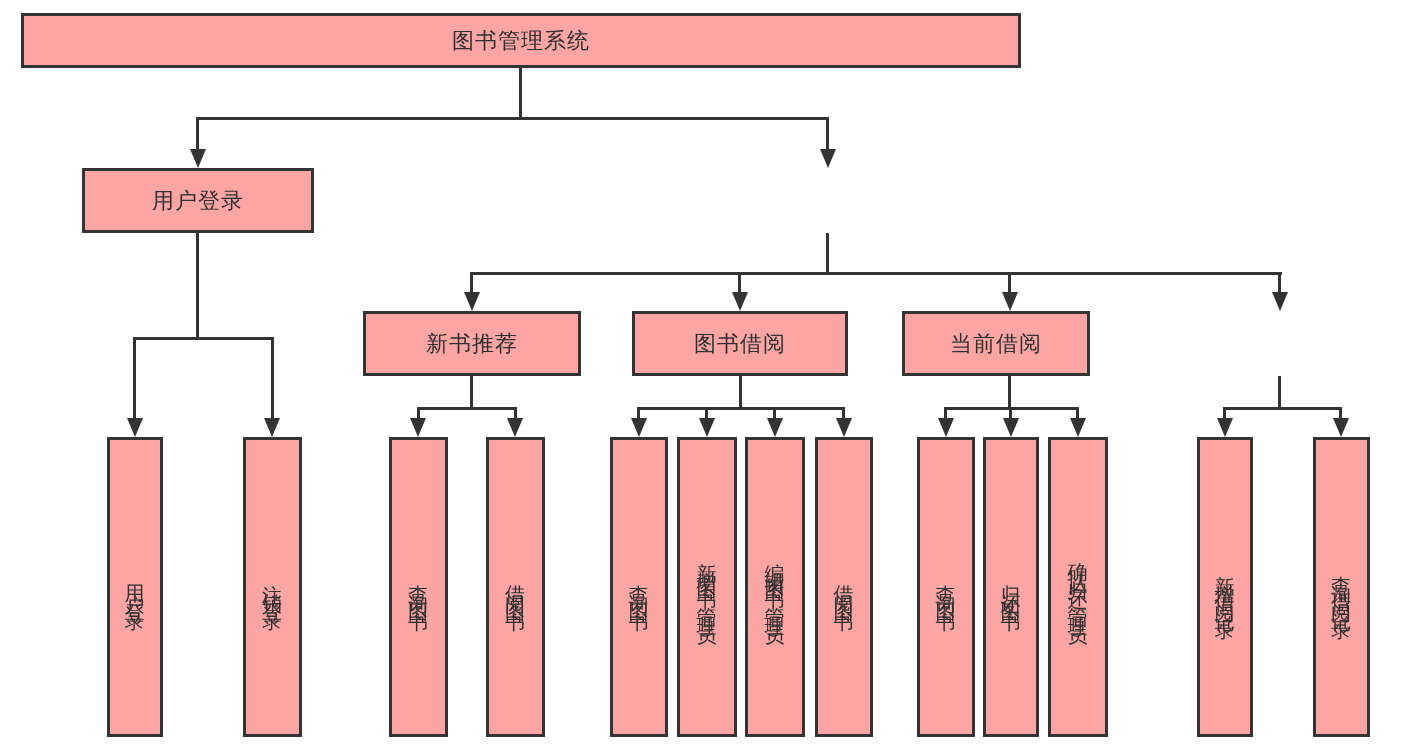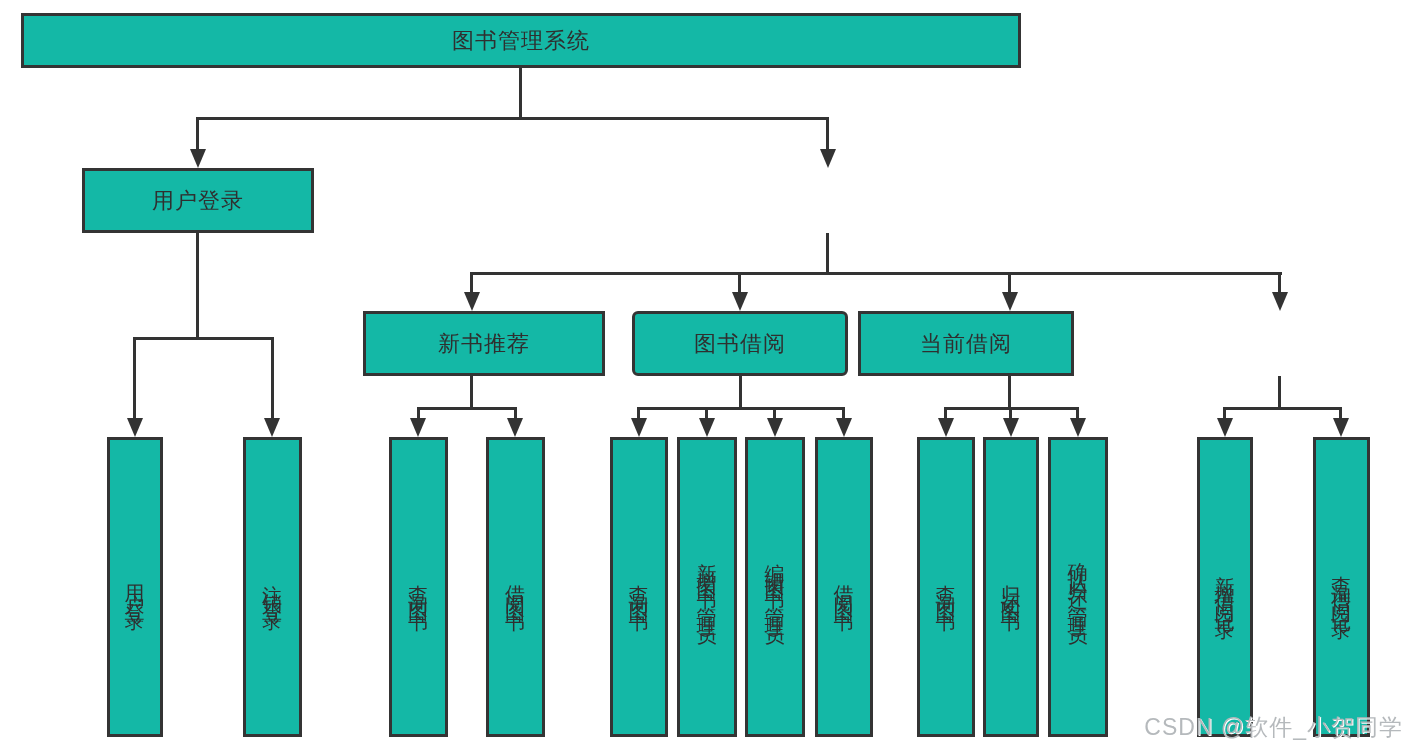--- a/index.html
+++ b/index.html
@@ -13,21 +13,21 @@
   body{font-family:"Liberation Sans",sans-serif;}
   .canvas{
     position:relative;
     width:1405px;height:747px;
     background:var(--bg);
     overflow:hidden;
   }
   
   .box{
     position:absolute;
-    background:#14b8a6;
+    background:#fca5a5;
     border:3px solid var(--border);
     display:flex;align-items:center;justify-content:center;
     color:var(--text);
   }
   .box.h span{
     font-size:22px;
     letter-spacing:1px;
     color:var(--text);
     white-space:nowrap;
   }
@@ -97,27 +97,27 @@
     <div class="vl" style="left:470px;top:272px;height:20px;"></div>
     <div class="ar" style="left:464px;top:292px;"></div>
     <div class="vl" style="left:738px;top:272px;height:20px;"></div>
     <div class="ar" style="left:732px;top:292px;"></div>
     <div class="vl" style="left:1008px;top:272px;height:20px;"></div>
     <div class="ar" style="left:1002px;top:292px;"></div>
     <div class="vl" style="left:1278px;top:272px;height:20px;"></div>
     <div class="ar" style="left:1272px;top:292px;"></div>
   </div>
 
-  <div class="box h" style="left:363px;top:311px;width:242px;height:65px;">
+  <div class="box h" style="left:363px;top:311px;width:218px;height:65px;">
     <span>新书推荐</span>
   </div>
-  <div class="box h" style="left:632px;top:311px;width:216px;height:65px;border-radius:6px;">
+  <div class="box h" style="left:632px;top:311px;width:216px;height:65px;">
     <span>图书借阅</span>
   </div>
-  <div class="box h" style="left:858px;top:311px;width:216px;height:65px;">
+  <div class="box h" style="left:902px;top:311px;width:188px;height:65px;">
     <span>当前借阅</span>
   </div>
 
   <div>
     <div class="vl" style="left:470px;top:376px;height:31px;"></div>
     <div class="hl" style="left:417px;top:407px;width:100px;"></div>
     <div class="vl" style="left:417px;top:407px;height:11px;"></div>
     <div class="ar" style="left:410px;top:418px;"></div>
     <div class="vl" style="left:514px;top:407px;height:11px;"></div>
     <div class="ar" style="left:507px;top:418px;"></div>
@@ -193,15 +193,14 @@
     <span>确认归还（管理员）</span>
   </div>
 
   <div class="box v" style="left:1197px;top:437px;width:56px;height:300px;">
     <span>新增借阅记录</span>
   </div>
   <div class="box v" style="left:1313px;top:437px;width:57px;height:300px;">
     <span>查询借阅记录</span>
   </div>
 
-  <div class="watermark">CSDN @软件_小贺同学</div>
 
 </div>
 
 </body></html>

